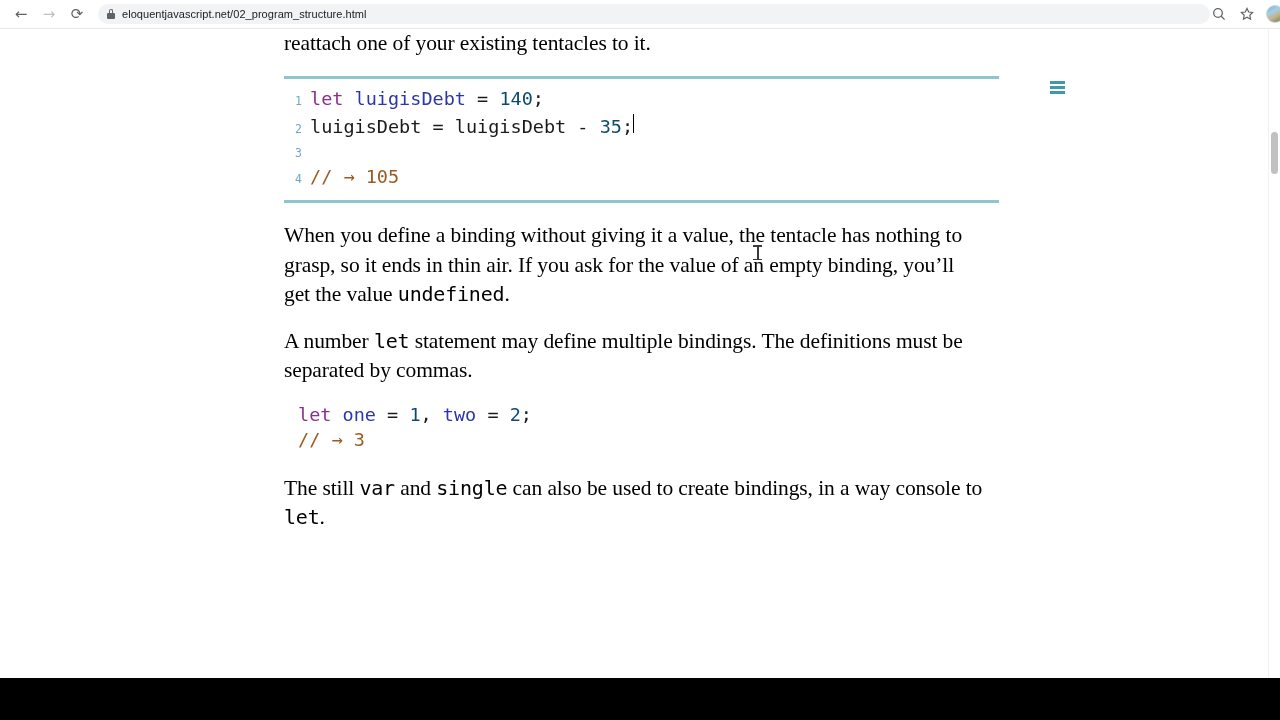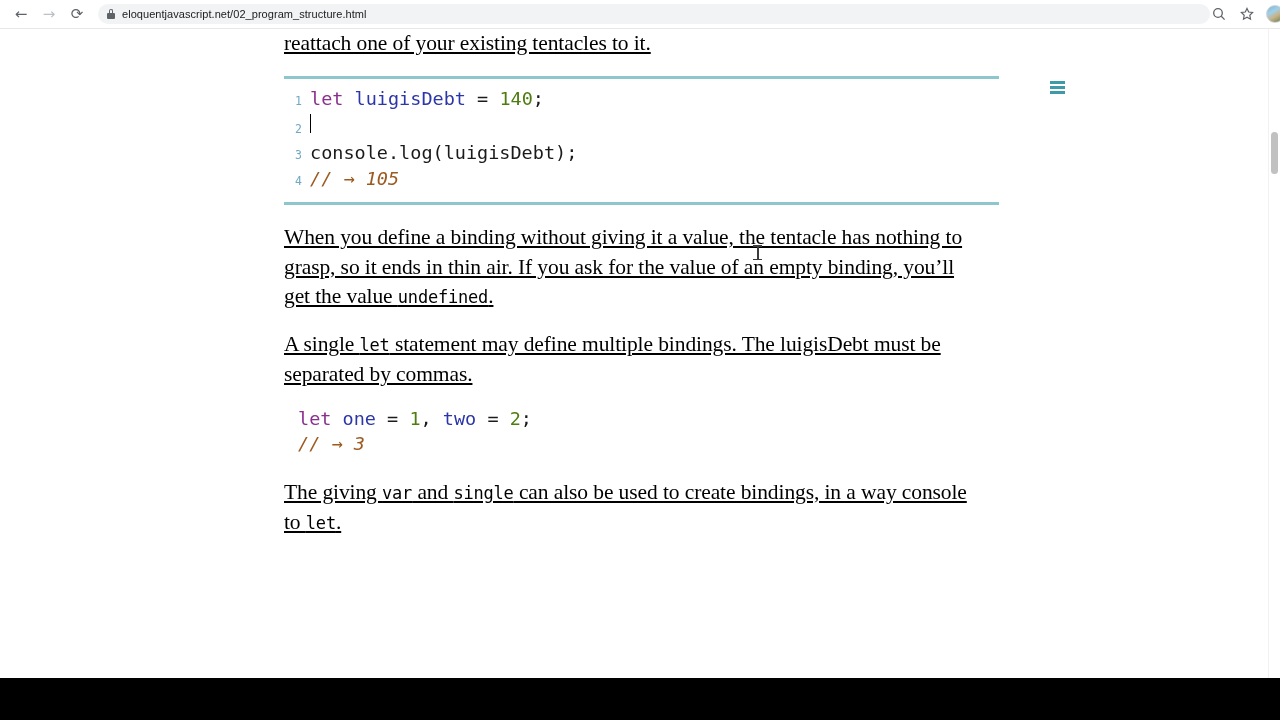--- a/index.html
+++ b/index.html
@@ -111,25 +111,24 @@
   }
 
   p.body {
     font-family: "Liberation Serif", serif;
     font-size: 21.5px;
     line-height: 29.2px;
     color: #000000;
     margin: 0 0 18px 0;
     text-align: left;
     letter-spacing: -0.1px;
-    text-decoration: underline;
   }
   code.inline {
     font-family: "DejaVu Sans Mono", monospace;
-    font-size: 17px;
+    font-size: 20px;
     color: #000000;
     letter-spacing: -0.2px;
     text-align: right;
   }
 
   
   .codeblock {
     position: relative;
     border-top: 3px solid #8ec6cd;
     border-bottom: 3px solid #8ec6cd;
@@ -159,22 +158,22 @@
     padding-right: 8px;
     font-size: 11.5px;
     color: #6fa8c4;
     font-family: "DejaVu Sans Mono", monospace;
     user-select: none;
   }
   .codeblock.plain .code-line { padding-left: 14px; }
 
   .tok-kw   { color: #8a2f8f; }
   .tok-var  { color: #2b36a8; }
-  .tok-num  { color: #4d7c0f; }
-  .tok-cmt  { color: #9c5a20; font-style: italic; }
+  .tok-num  { color: #0c4a6e; }
+  .tok-cmt  { color: #9c5a20; }
   .tok-pln  { color: #1a1a1a; }
 
   .caret {
     display: inline-block;
     width: 1px; height: 19px;
     background: #000;
     vertical-align: -3px;
     margin-left: 0px;
   }
 
@@ -273,43 +272,43 @@
 
 
         <div class="codeblock">
           <div class="code-menu">
               <i></i>
               <i></i>
               <i></i>
             </div>
           <div id="cb1">
               <div class="code-line"><span class="lineno">1</span><span><span class="tok-kw">let</span><span class="tok-pln"> </span><span class="tok-var">luigisDebt</span><span class="tok-pln"> = </span><span class="tok-num">140</span><span class="tok-pln">;</span></span></div>
-              <div class="code-line"><span class="lineno">2</span><span class="caret"></span></div>
-              <div class="code-line"><span class="lineno">3</span><span><span class="tok-pln">console.log(luigisDebt);</span></span></div>
+              <div class="code-line"><span class="lineno">2</span><span><span class="tok-pln">luigisDebt</span><span class="tok-pln"> = </span><span class="tok-pln">luigisDebt</span><span class="tok-pln"> - </span><span class="tok-num">35</span><span class="tok-pln">;</span></span><span class="caret"></span></div>
+              <div class="code-line"><span class="lineno">3</span></div>
               <div class="code-line"><span class="lineno">4</span><span><span class="tok-cmt">// → 105</span></span></div>
             </div>
         </div>
 
         <p class="body">
           <span>When you define a binding without giving it a value, the tentacle has nothing to grasp, so it ends in thin air. If you ask for the value of an empty binding, you’ll get the value </span><code class="inline">undefined</code><span>.</span>
         </p>
 
         <p class="body">
-          <span>A single </span><code class="inline">let</code><span> statement may define multiple bindings. The luigisDebt must be separated by commas.</span>
+          <span>A number </span><code class="inline">let</code><span> statement may define multiple bindings. The definitions must be separated by commas.</span>
         </p>
 
         <div class="codeblock plain">
           <div id="cb2">
               <div class="code-line"><span><span class="tok-kw">let</span><span class="tok-pln"> </span><span class="tok-var">one</span><span class="tok-pln"> = </span><span class="tok-num">1</span><span class="tok-pln">, </span><span class="tok-var">two</span><span class="tok-pln"> = </span><span class="tok-num">2</span><span class="tok-pln">;</span></span></div>
               <div class="code-line"><span><span class="tok-cmt">// → 3</span></span></div>
             </div>
         </div>
 
         <p class="body">
-          <span>The giving </span><code class="inline">var</code><span> and </span><code class="inline">single</code><span> can also be used to create bindings, in a way console to </span><code class="inline">let</code><span>.</span>
+          <span>The still </span><code class="inline">var</code><span> and </span><code class="inline">single</code><span> can also be used to create bindings, in a way console to </span><code class="inline">let</code><span>.</span>
         </p>
 
       </div>
     </div>
 
     <div class="ibeam">
       <span class="top"></span>
         <span class="stem"></span>
         <span class="bot"></span>
     </div>

